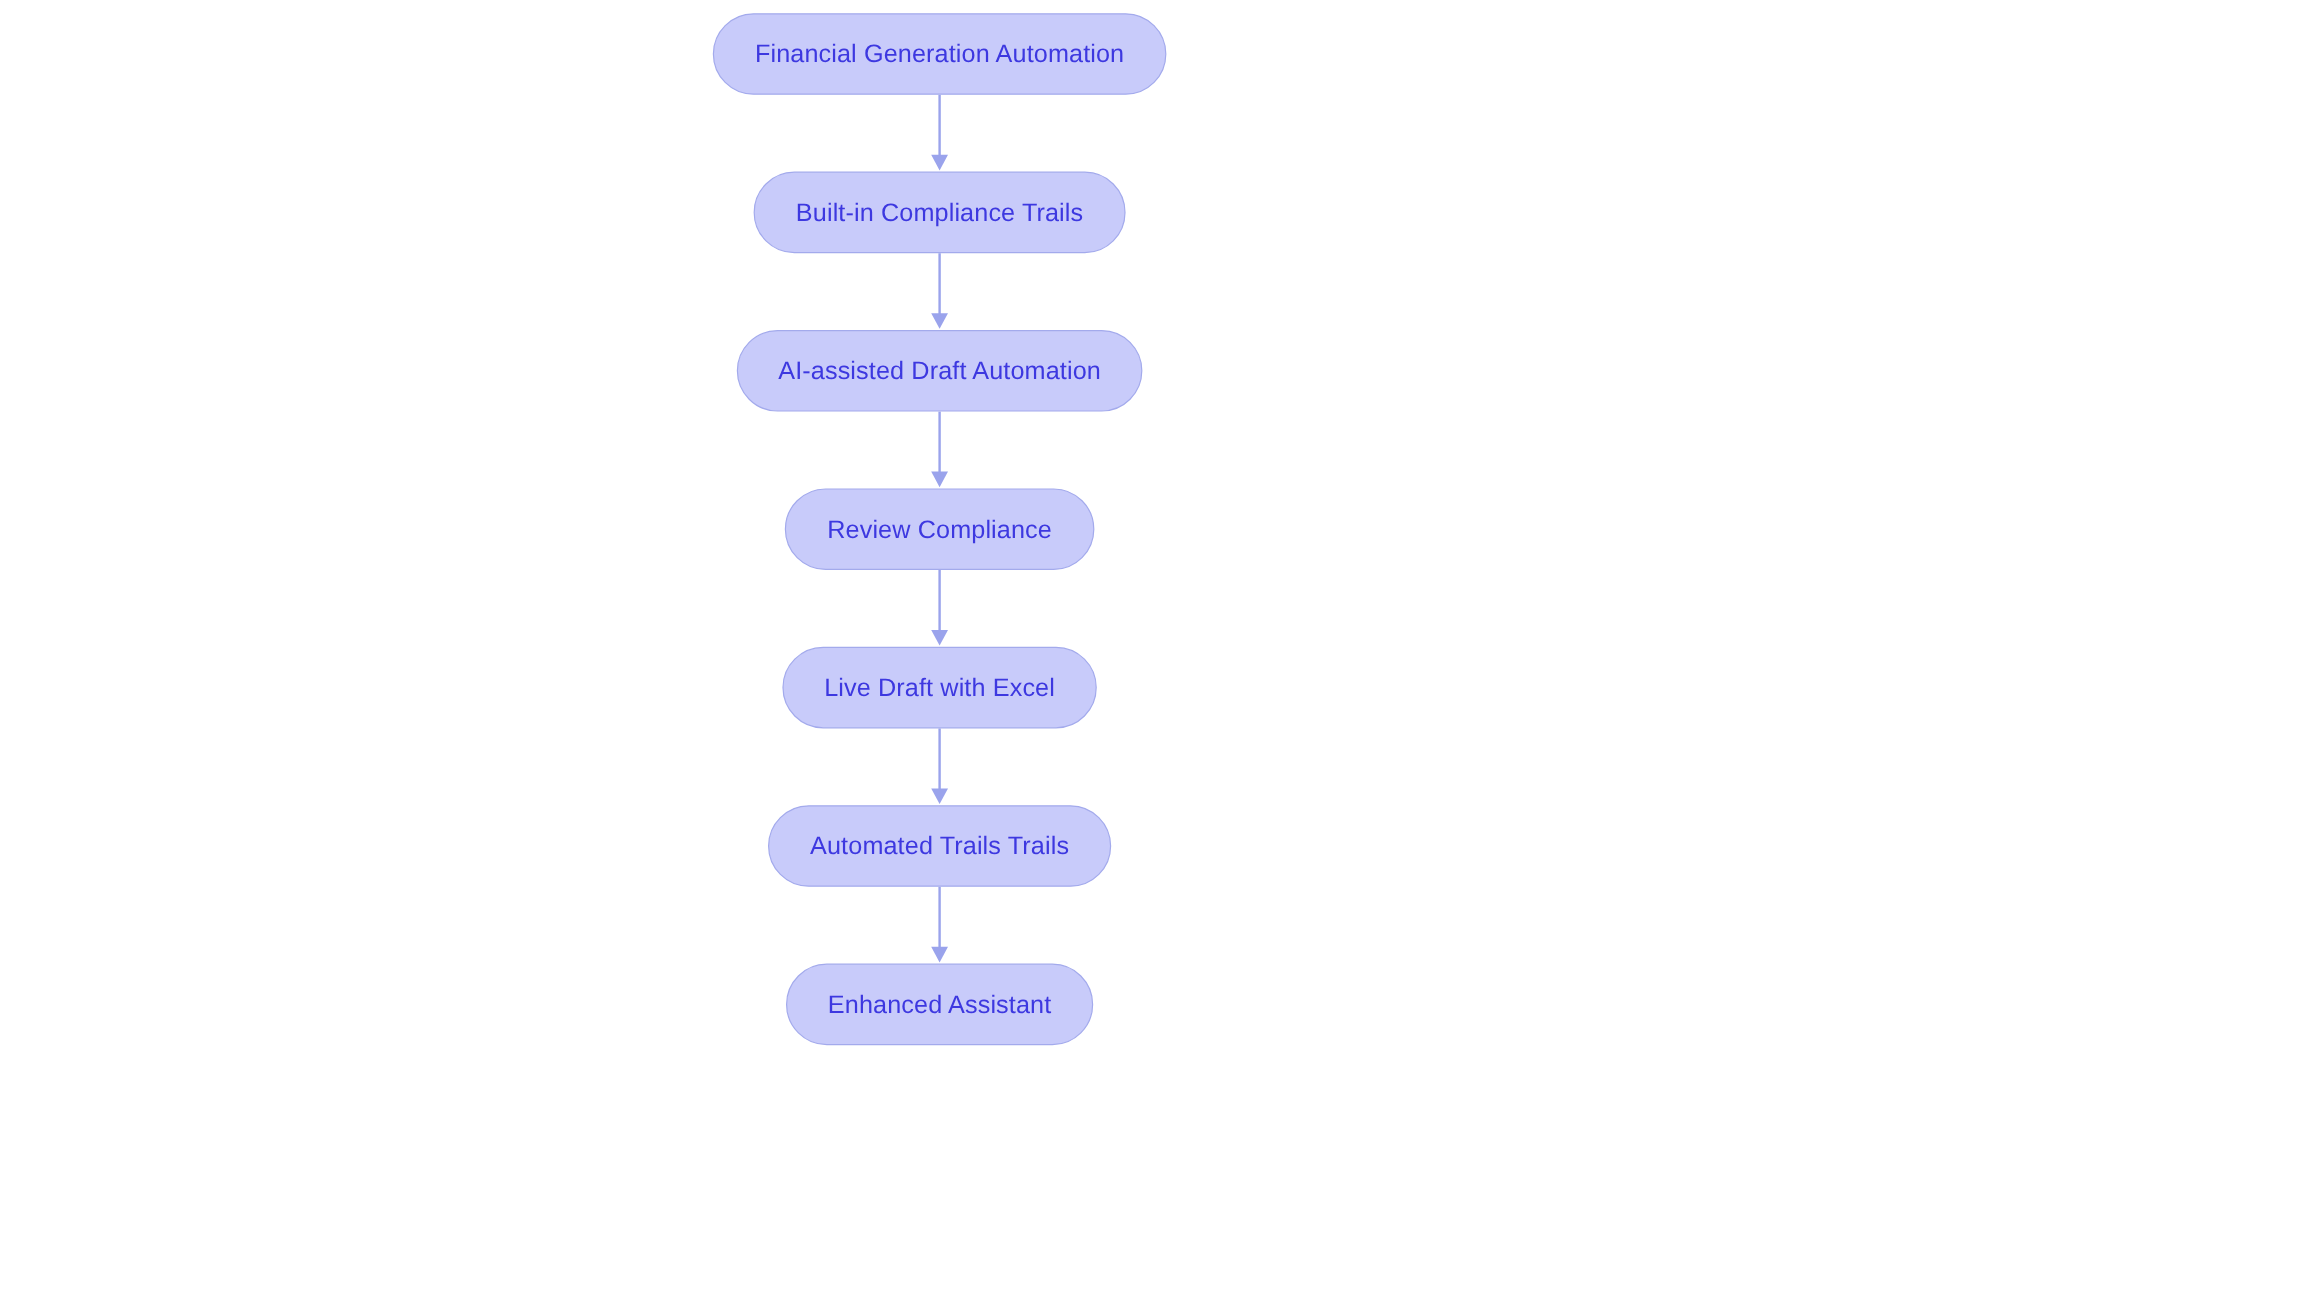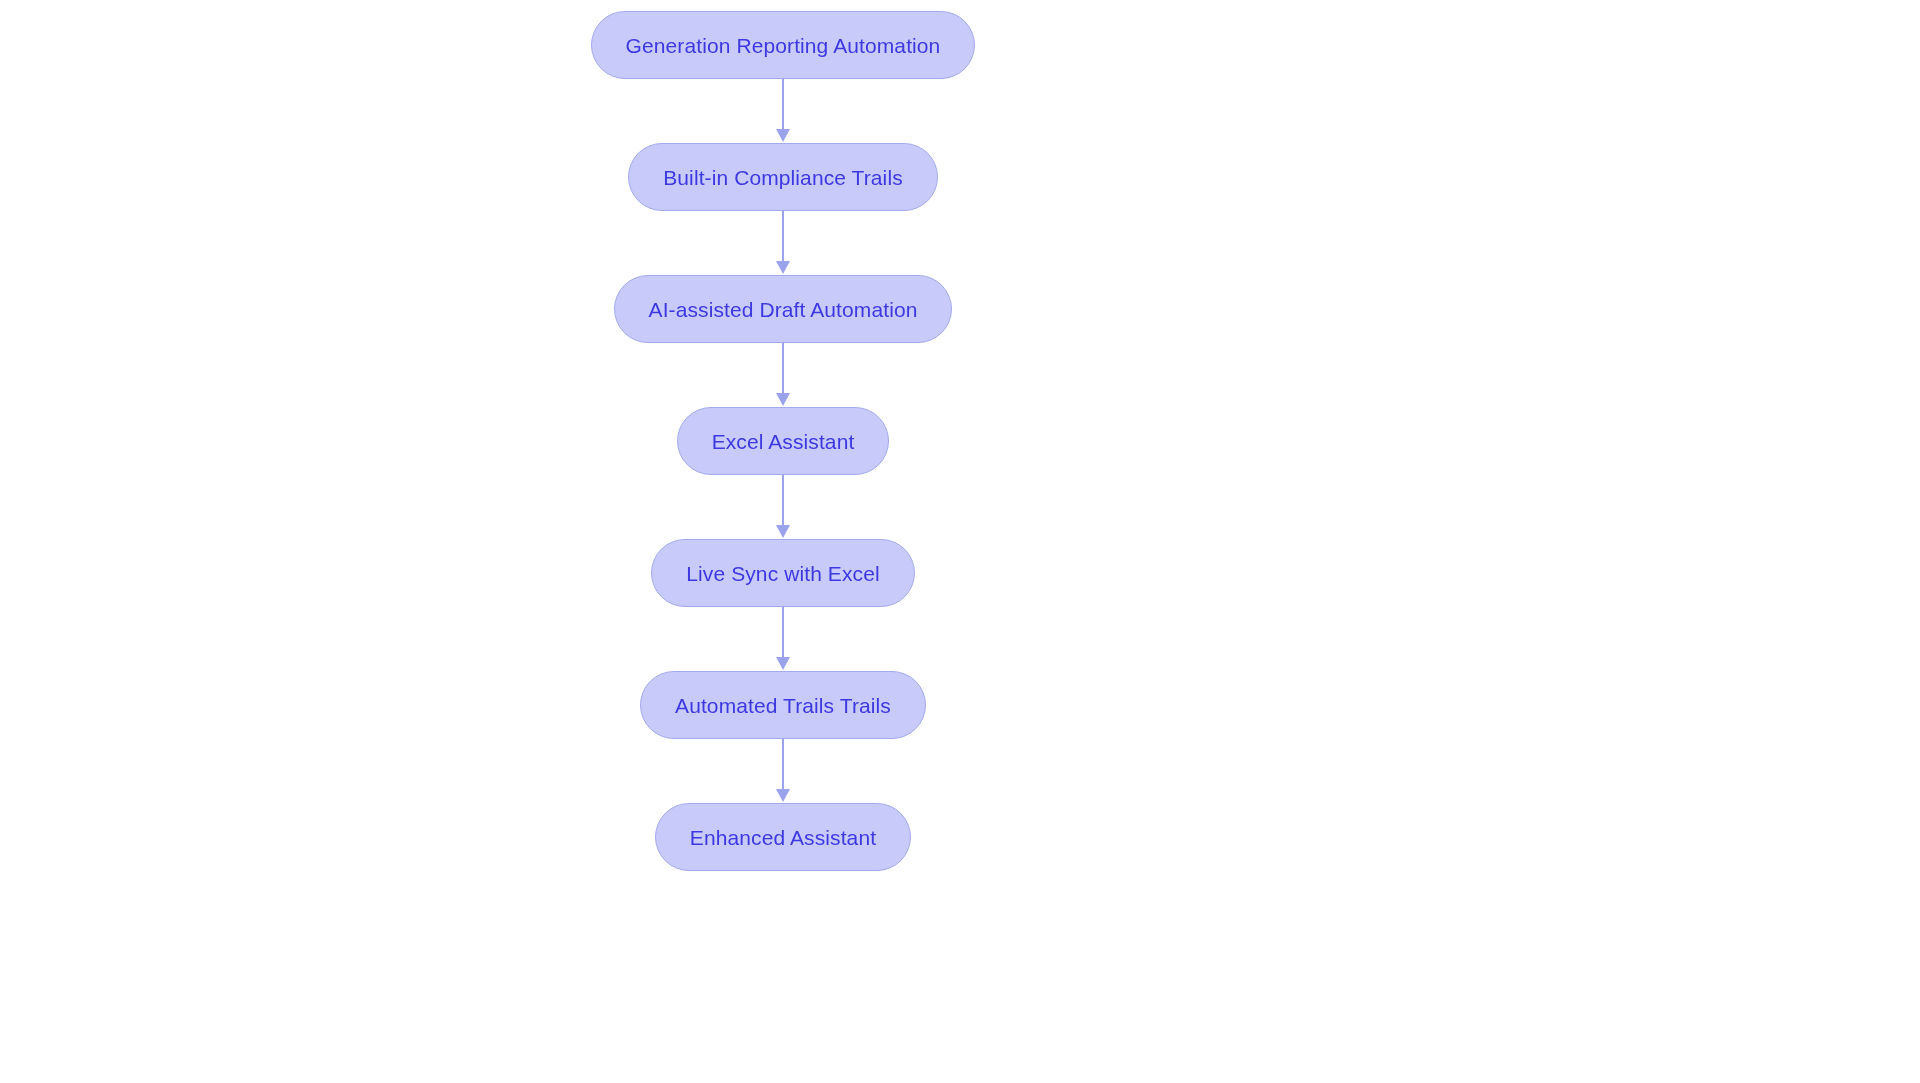--- a/index.html
+++ b/index.html
@@ -103,21 +103,21 @@
   }
 </style>
 </head>
 <body>
 
 <div id="flow-canvas">
   <div class="flow-column">
     <div class="flow-inner">
 
       <div class="node">
-        <span class="node-label">Generation Reporting Automation</span>
+        <span class="node-label">Financial Generation Automation</span>
       </div>
 
       <div class="connector">
         <div class="stem"></div>
         <div class="head"></div>
       </div>
 
       <div class="node">
         <span class="node-label">Built-in Compliance Trails</span>
       </div>
@@ -130,30 +130,30 @@
       <div class="node">
         <span class="node-label">AI-assisted Draft Automation</span>
       </div>
 
       <div class="connector">
         <div class="stem"></div>
         <div class="head"></div>
       </div>
 
       <div class="node">
-        <span class="node-label">Excel Assistant</span>
+        <span class="node-label">Review Compliance</span>
       </div>
 
       <div class="connector">
         <div class="stem"></div>
         <div class="head"></div>
       </div>
 
       <div class="node">
-        <span class="node-label">Live Sync with Excel</span>
+        <span class="node-label">Live Draft with Excel</span>
       </div>
 
       <div class="connector">
         <div class="stem"></div>
         <div class="head"></div>
       </div>
 
       <div class="node">
         <span class="node-label">Automated Trails Trails</span>
       </div>

